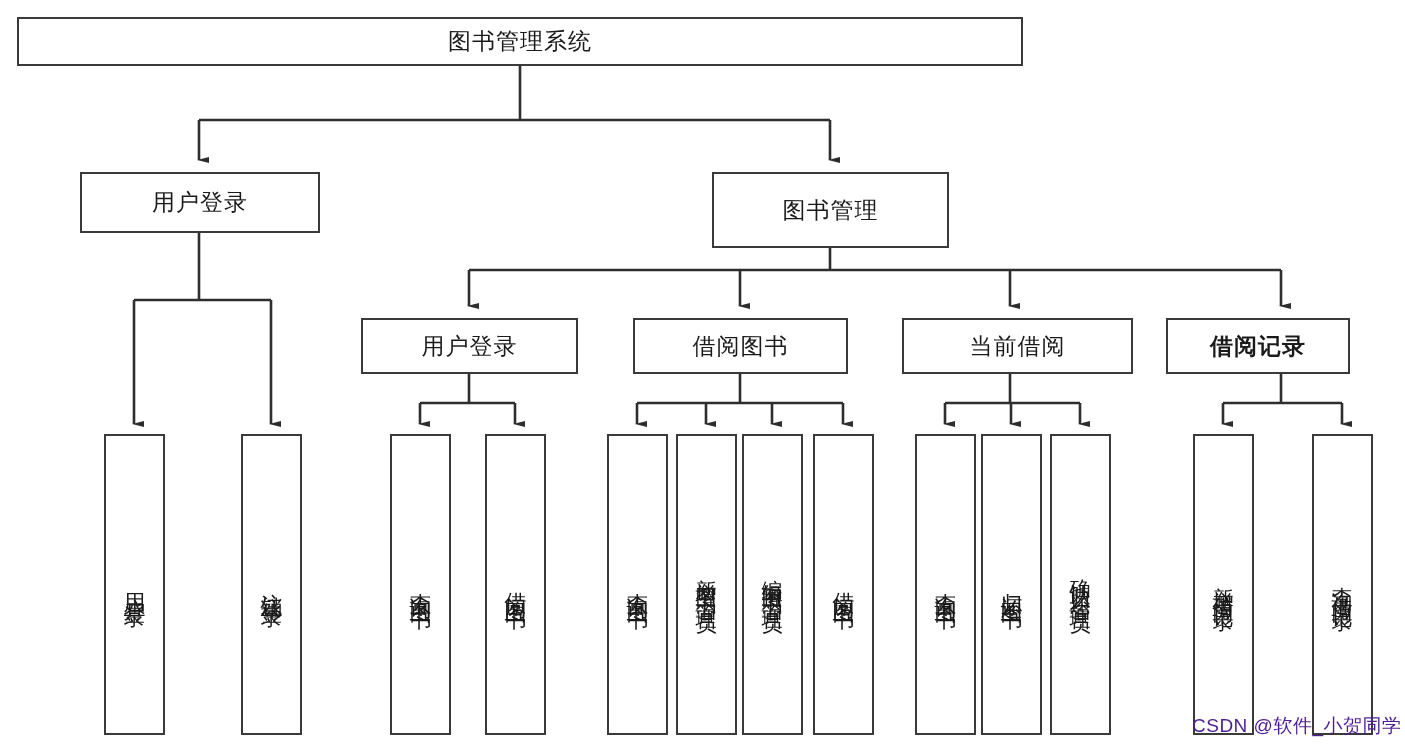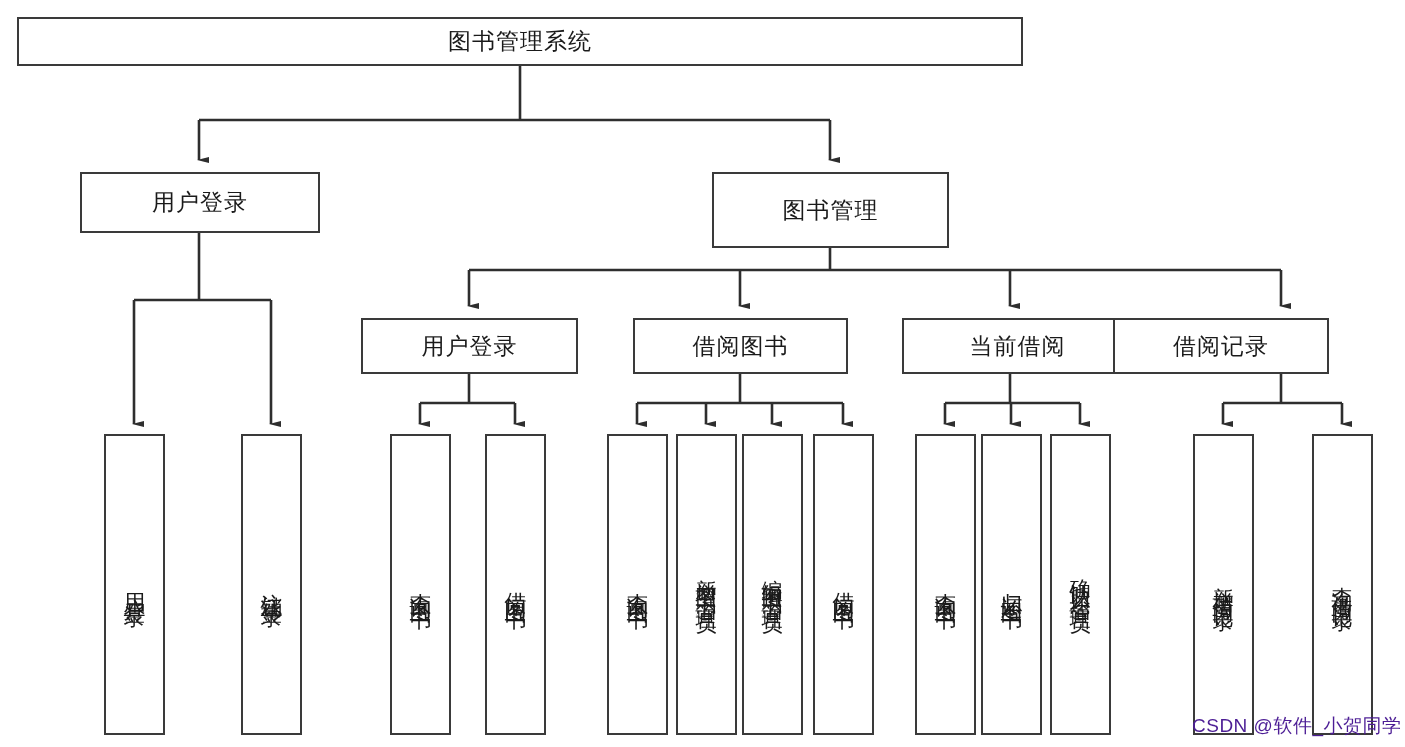--- a/index.html
+++ b/index.html
@@ -131,21 +131,21 @@
 
   <div class="node h" style="left:361px; top:318px; width:217px; height:56px;">
     <span class="htext">用户登录</span>
   </div>
   <div class="node h" style="left:633px; top:318px; width:215px; height:56px;">
     <span class="htext">借阅图书</span>
   </div>
   <div class="node h" style="left:902px; top:318px; width:231px; height:56px;">
     <span class="htext">当前借阅</span>
   </div>
-  <div class="node h" style="left:1113px; top:318px; width:216px; height:56px;">
+  <div class="node h" style="left:1166px; top:318px; width:184px; height:56px;font-weight:bold;">
     <span class="htext">借阅记录</span>
   </div>
 
   <div class="node v" style="left:104px; top:434px; width:61px; height:301px;">
     <span class="vtext">用户登录</span>
   </div>
   <div class="node v" style="left:241px; top:434px; width:61px; height:301px;">
     <span class="vtext">注销登录</span>
   </div>
 

